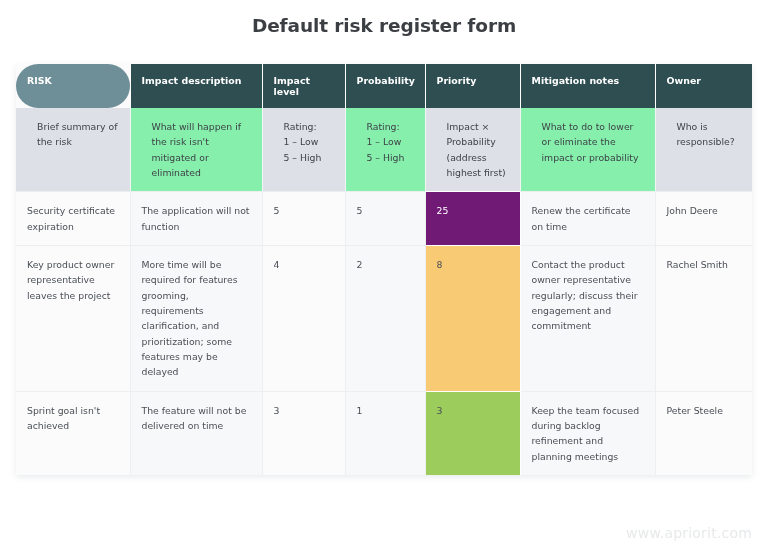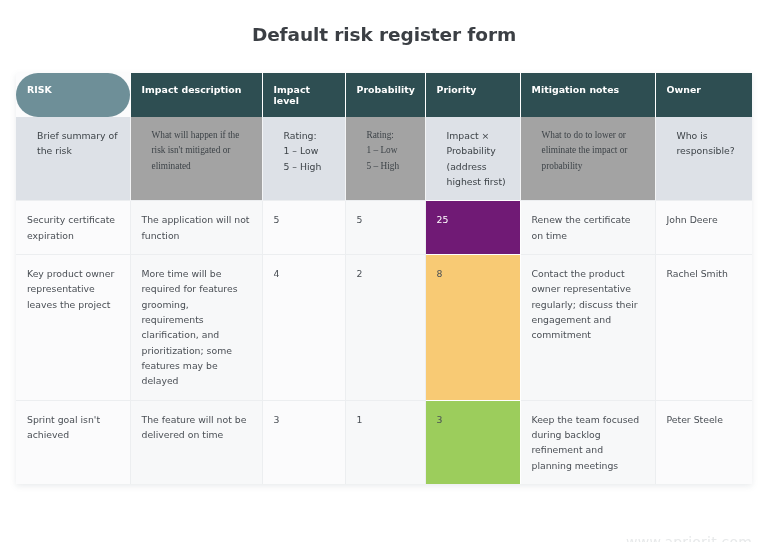--- a/index.html
+++ b/index.html
@@ -22,21 +22,21 @@
     box-sizing: border-box;
   }
 
   .page-title {
     text-align: center;
     font-size: 18.5px;
     font-weight: bold;
     color: #3b3f44;
     letter-spacing: -0.1px;
     padding-top: 8px;
-    margin: 16px;
+    margin: 7px;
     line-height: 1.2;
   }
 
   .table-wrap {
     position: absolute;
     left: 16px;
     top: 57px;
     width: 736px;
     box-shadow: 0 2px 6px rgba(120,130,140,0.16);
     background: #fbfbfc;
@@ -78,22 +78,21 @@
 
   
   tr.desc-row td {
     background: #dde1e7;
     color: #3d4348;
     line-height: 1.65;
     border-right: 1px solid #f3f4f6;
     padding-left: 21px;
   }
   tr.desc-row td.alt {
-    background: #a3a3a3;
-    font-family: Liberation Serif, serif;
+    background: #86efac;
   }
   tr.desc-row td:last-child {
     border-right: none;
   }
 
   
   tr.data-row td {
     background: #fbfbfc;
     color: #4a4f55;
     line-height: 1.65;

